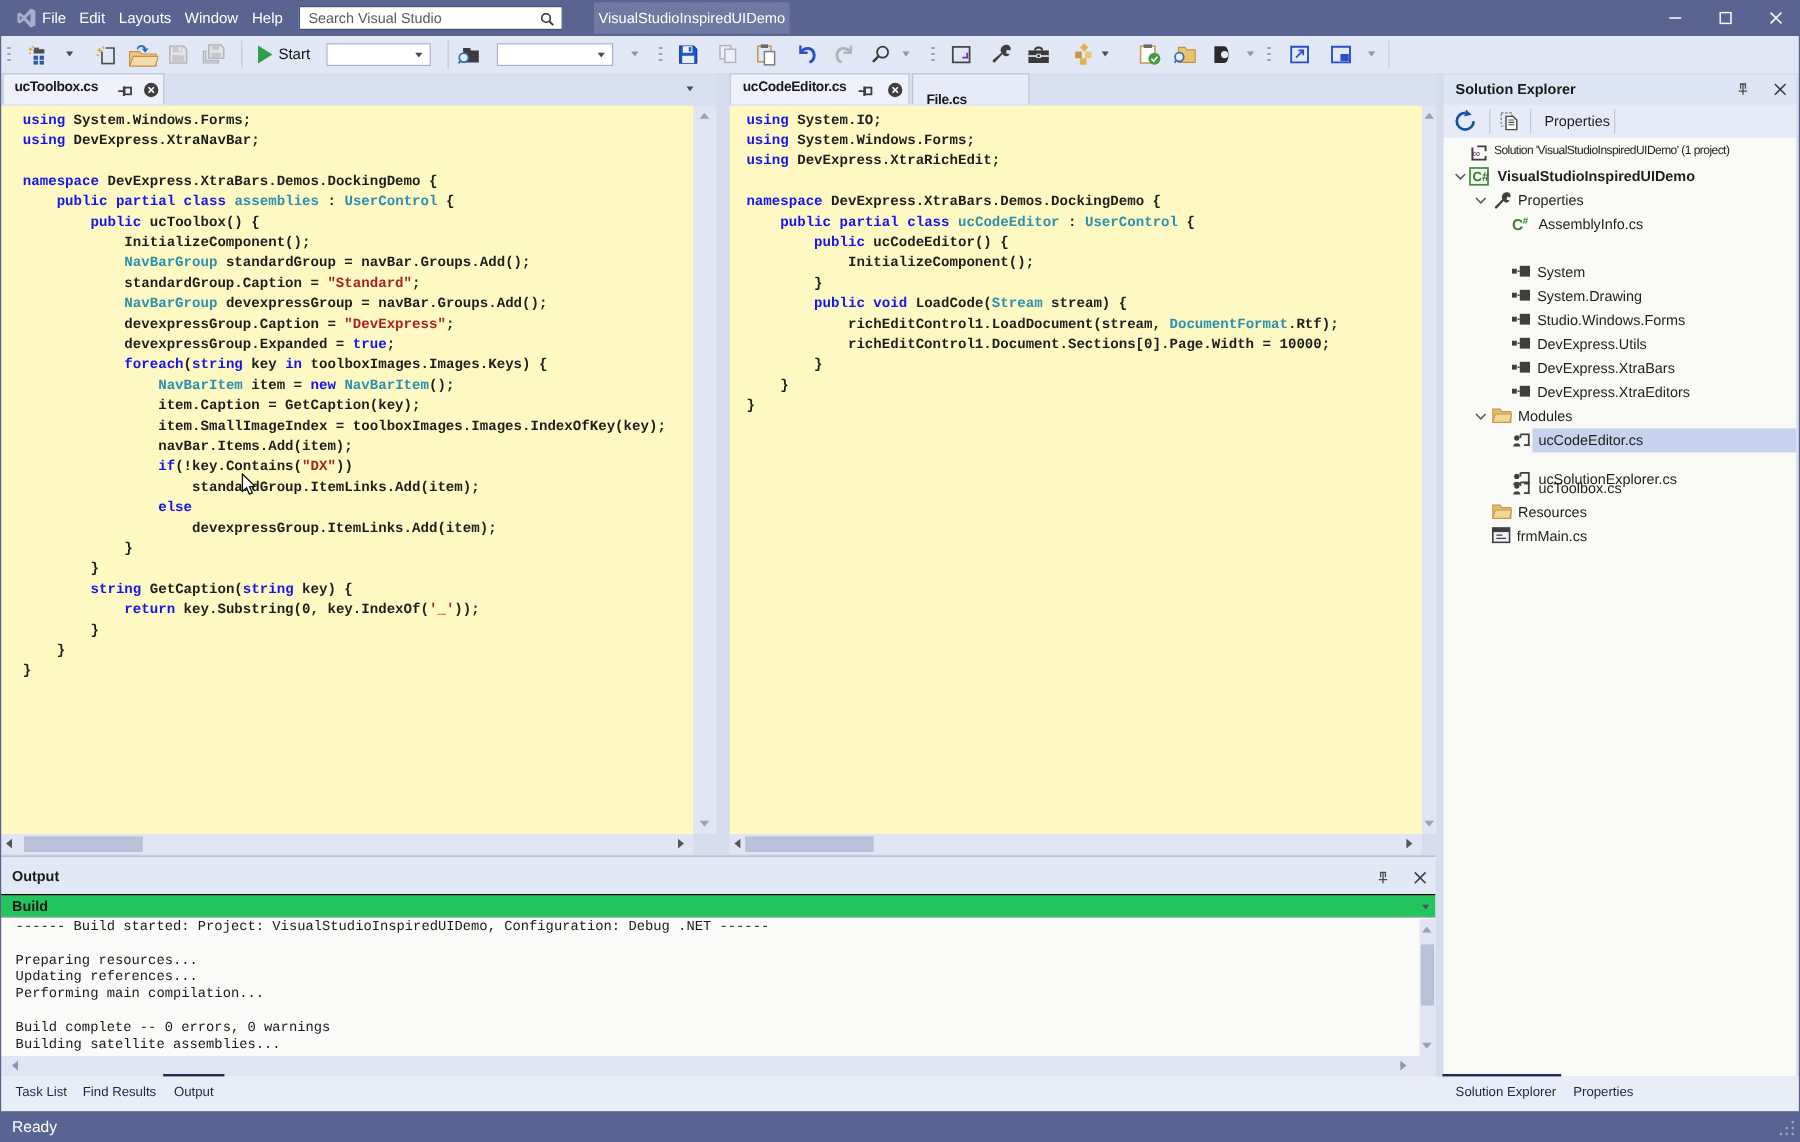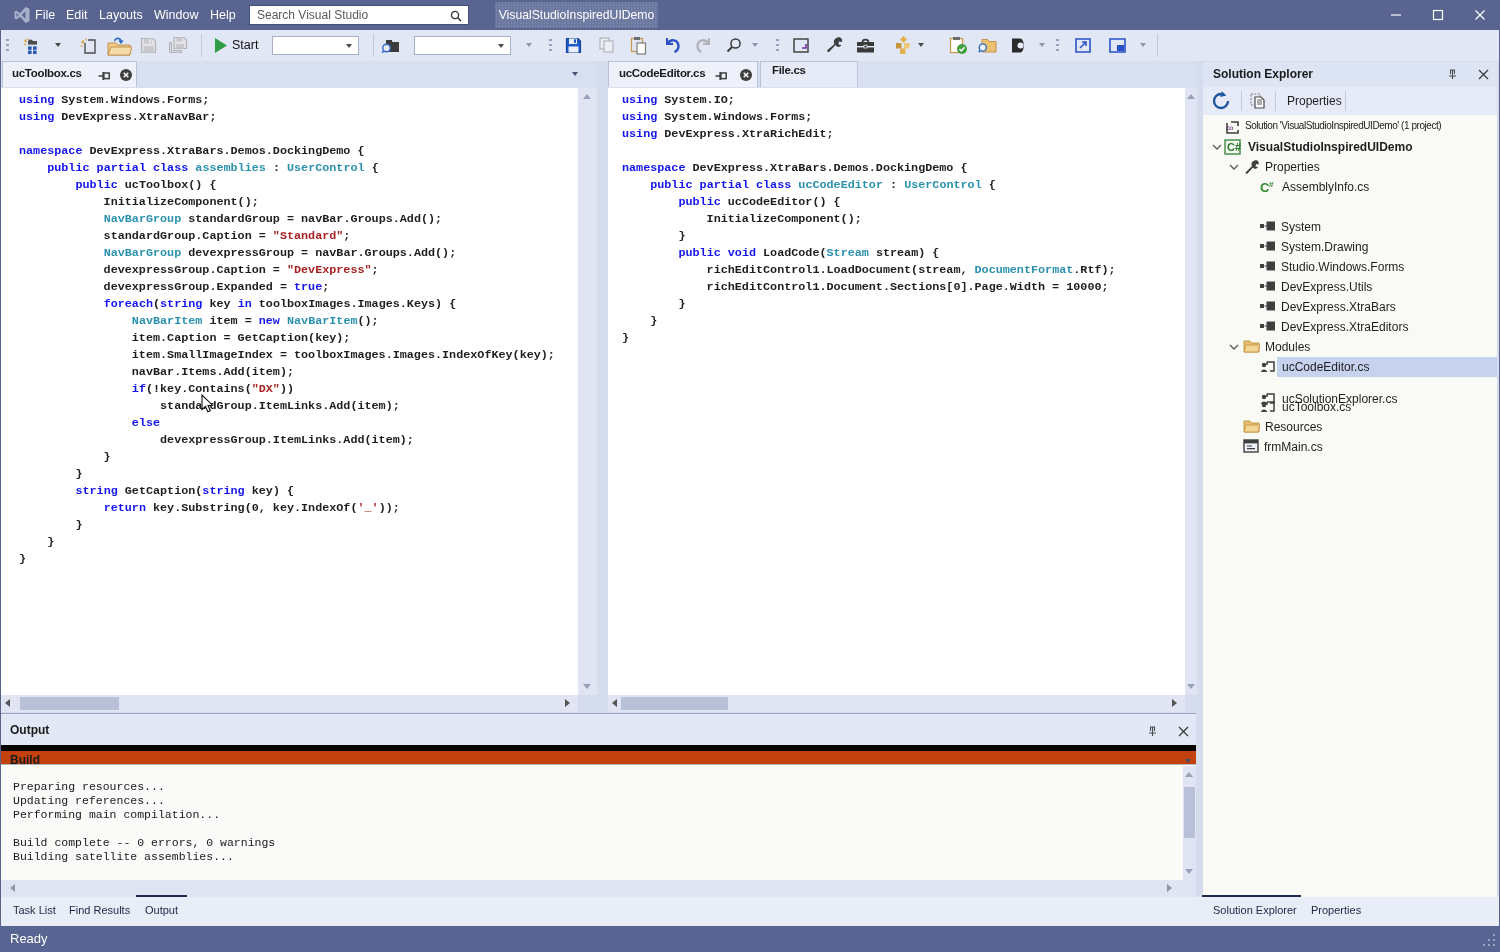--- a/index.html
+++ b/index.html
@@ -17,21 +17,21 @@
   #toolbar { left:0; top:30px; width:1500px; height:31px; background:#e2e7f6; }
   .grip { position:absolute; top:9px; width:3px; height:13px;
           background-image:repeating-linear-gradient(to bottom,#9aa3bd 0 2px, rgba(0,0,0,0) 2px 5px); }
   .tsep { position:absolute; top:4px; width:1px; height:23px; background:#c3c9dc; }
   .caret { position:absolute; width:0; height:0; border-left:3.5px solid transparent; border-right:3.5px solid transparent; border-top:4px solid #4a4a4a; }
   .combo { position:absolute; top:6px; height:19px; background:#fff; border:1px solid #a8b0c8; }
   .combo .caret { right:6px; top:7px; }
   
   .pane-tabstrip { background:#d8dff0; }
   .tab { position:absolute; top:0; height:26px; font-size:11.5px; font-weight:bold; letter-spacing:-0.3px; color:#1a1a1a; }
-  .editor { background:#ffffff; }
+  .editor { background:#fef9c3; }
   .codewrap { position:absolute; font-family:"Liberation Mono", monospace; font-size:11.75px; font-weight:bold; color:#1e1e1e; }
   .codewrap div { height:17px; line-height:17px; white-space:pre; }
   .k { color:#1414ee; }
   .t { color:#2b91af; }
   .s { color:#a82222; }
   .vscroll { position:absolute; background:#e1e5f3; }
   .hscroll { position:absolute; background:#e1e5f3; }
   .sb-thumb { position:absolute; background:#b9c1d8; }
   .arr { position:absolute; width:0; height:0; }
   .arr.up   { border-left:4px solid transparent; border-right:4px solid transparent; border-bottom:5px solid #9aa2b8; }
@@ -306,21 +306,21 @@
         <line x1="0.5" y1="7" x2="5" y2="7" stroke="#3f3f3f" stroke-width="1.5"></line>
         <line x1="5.3" y1="3" x2="5.3" y2="11" stroke="#3f3f3f" stroke-width="1.8"></line>
         <rect x="5.8" y="4" width="5.4" height="5.6" fill="none" stroke="#3f3f3f" stroke-width="1.5"></rect>
       </svg>
     <svg class="abs" style="left:130px;top:6px" width="14" height="14" viewBox="0 0 14 14">
         <circle cx="7" cy="7" r="6" fill="#3f3f3f"></circle>
         <path d="M4.7 4.7 L9.3 9.3 M9.3 4.7 L4.7 9.3" stroke="#fff" stroke-width="1.4"></path>
       </svg>
   </div>
   <div class="tab" style="left:152px;width:98px;background:#e7ebf8;border:1px solid #bac2d7;border-bottom:none">
-    <span style="position:absolute;left:11px;top:2px">File.cs</span>
+    <span style="position:absolute;left:11px;top:16px">File.cs</span>
   </div>
 
 </div>
 <div class="abs editor" style="left:608px;top:88px;width:577px;height:607px">
   <div class="codewrap" style="left:14px;top:4px">
 <div><span class="k">using</span> System.IO;</div>
 <div><span class="k">using</span> System.Windows.Forms;</div>
 <div><span class="k">using</span> DevExpress.XtraRichEdit;</div>
 <div> </div>
 <div><span class="k">namespace</span> DevExpress.XtraBars.Demos.DockingDemo {</div>
@@ -508,25 +508,26 @@
 <div class="abs" id="output">
   <div class="abs" style="left:0;top:0;width:1196px;height:31px;background:#e2e8f6">
     <span style="position:absolute;left:10px;top:9px;font-size:12px;font-weight:bold;color:#1a1a1a">Output</span>
     <svg class="abs" style="left:1146px;top:11px" width="13" height="13" viewBox="0 0 13 13">
         <path d="M6.5 2 L6.5 8 M4 2 L9 2 M4.5 2 L4.5 6 M8.5 2 L8.5 6 M3 8 L10 8 M6.5 8 L6.5 11" stroke="#4a4a4a" stroke-width="1.1" fill="none"></path>
       </svg>
     <svg class="abs" style="left:1177px;top:11px" width="13" height="13" viewBox="0 0 13 13">
         <path d="M2 2 L11 11 M11 2 L2 11" stroke="#3a3a3a" stroke-width="1.3"></path>
       </svg>
   </div>
-  <div class="abs" style="left:0;top:31px;width:1196px;height:20px;background:#c2410c;border-top:6px solid #000000;border-bottom:1px solid #b0b5c2;border-left:1px solid #b0b5c2">
+  <div class="abs" style="left:0;top:31px;width:1196px;height:20px;background:#22c55e;border-top:1px solid #000000;border-bottom:1px solid #b0b5c2;border-left:1px solid #b0b5c2">
     <span style="position:absolute;left:9px;top:2px;font-size:12px;font-weight:bold;color:#1a1a1a">Build</span>
     <div class="caret" style="left:1184px;top:8px;border-top-color:#44506e"></div>
   </div>
   <div class="abs outlog" style="left:13px;top:52px">
+<div>------ Build started: Project: VisualStudioInspiredUIDemo, Configuration: Debug .NET ------</div>
 <div> </div>
 <div>Preparing resources...</div>
 <div>Updating references...</div>
 <div>Performing main compilation...</div>
 <div> </div>
 <div>Build complete -- 0 errors, 0 warnings</div>
 <div>Building satellite assemblies...</div>
   </div>
   <div class="abs" style="left:0;top:166px;width:1182px;height:17px;background:#e1e5f3">
     <div class="arr left" style="left:10px;top:4px;border-right-color:#8d95ad"></div>

